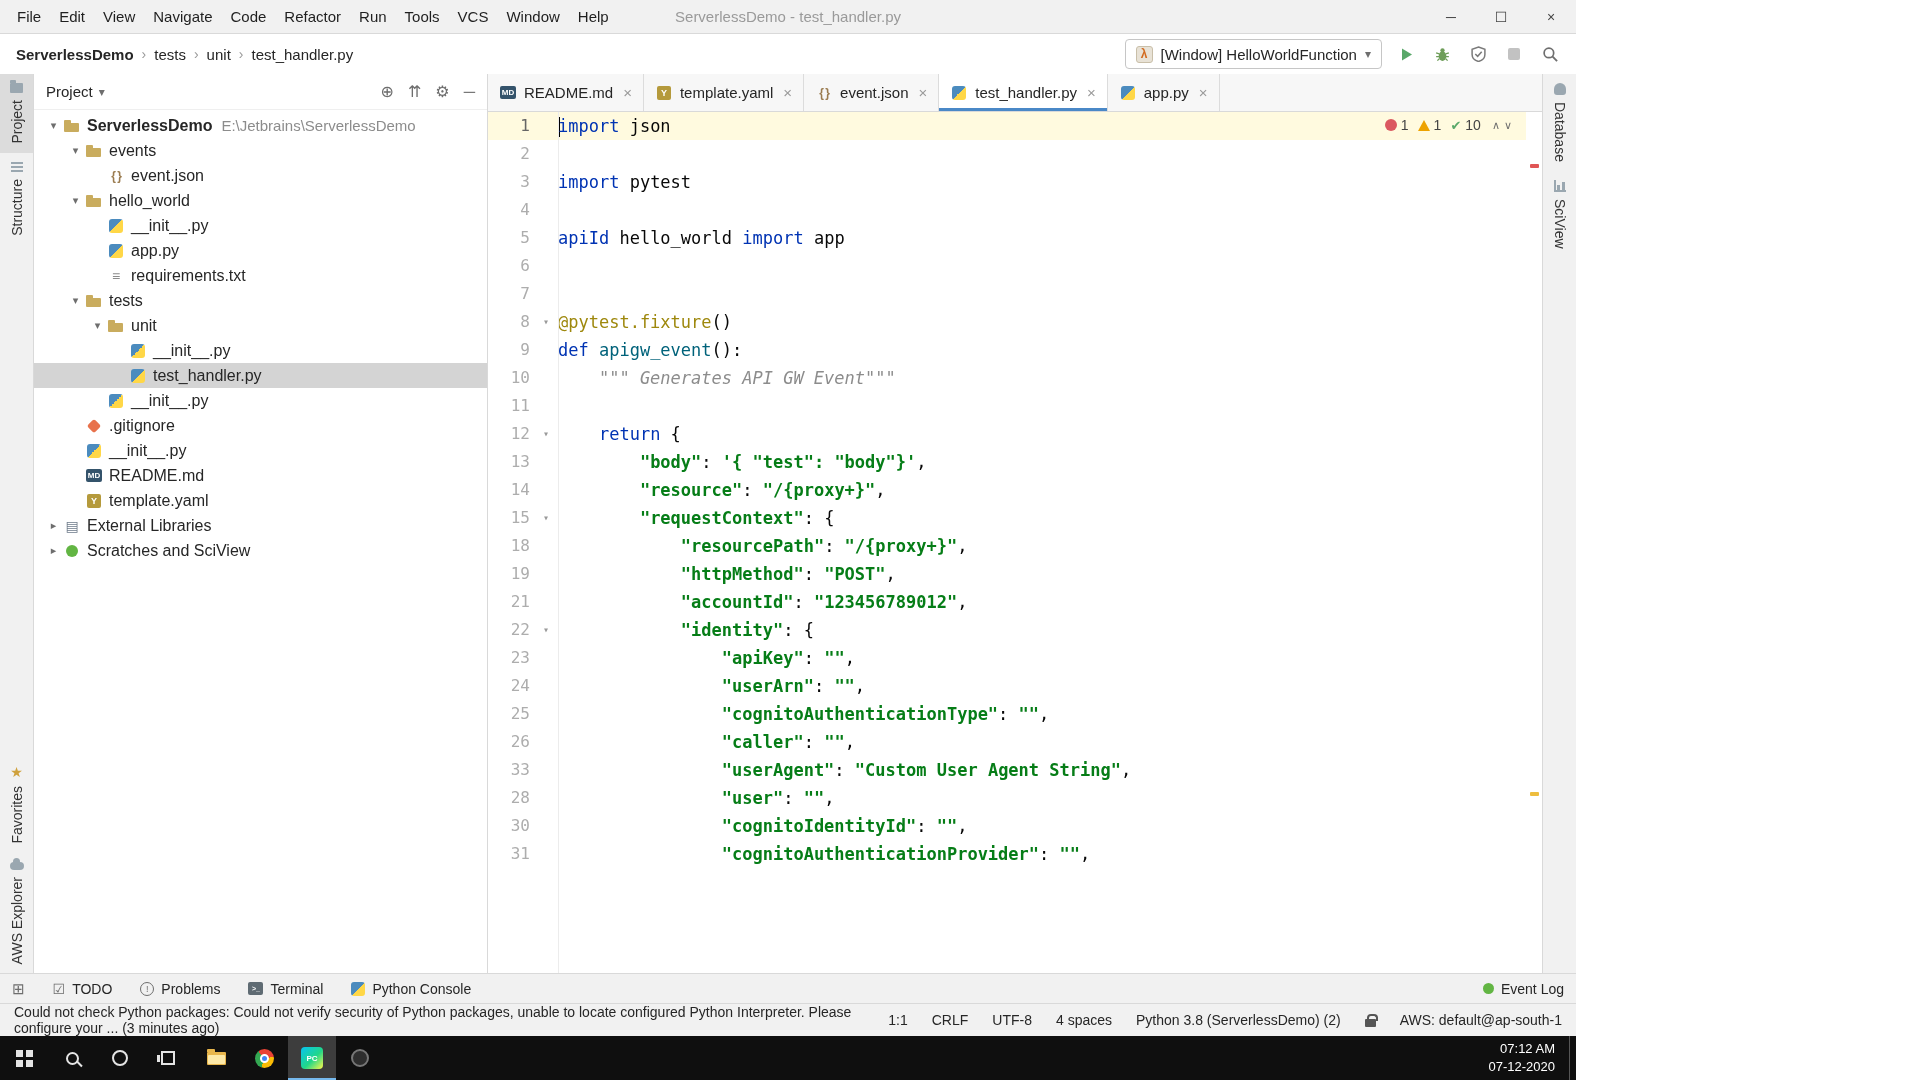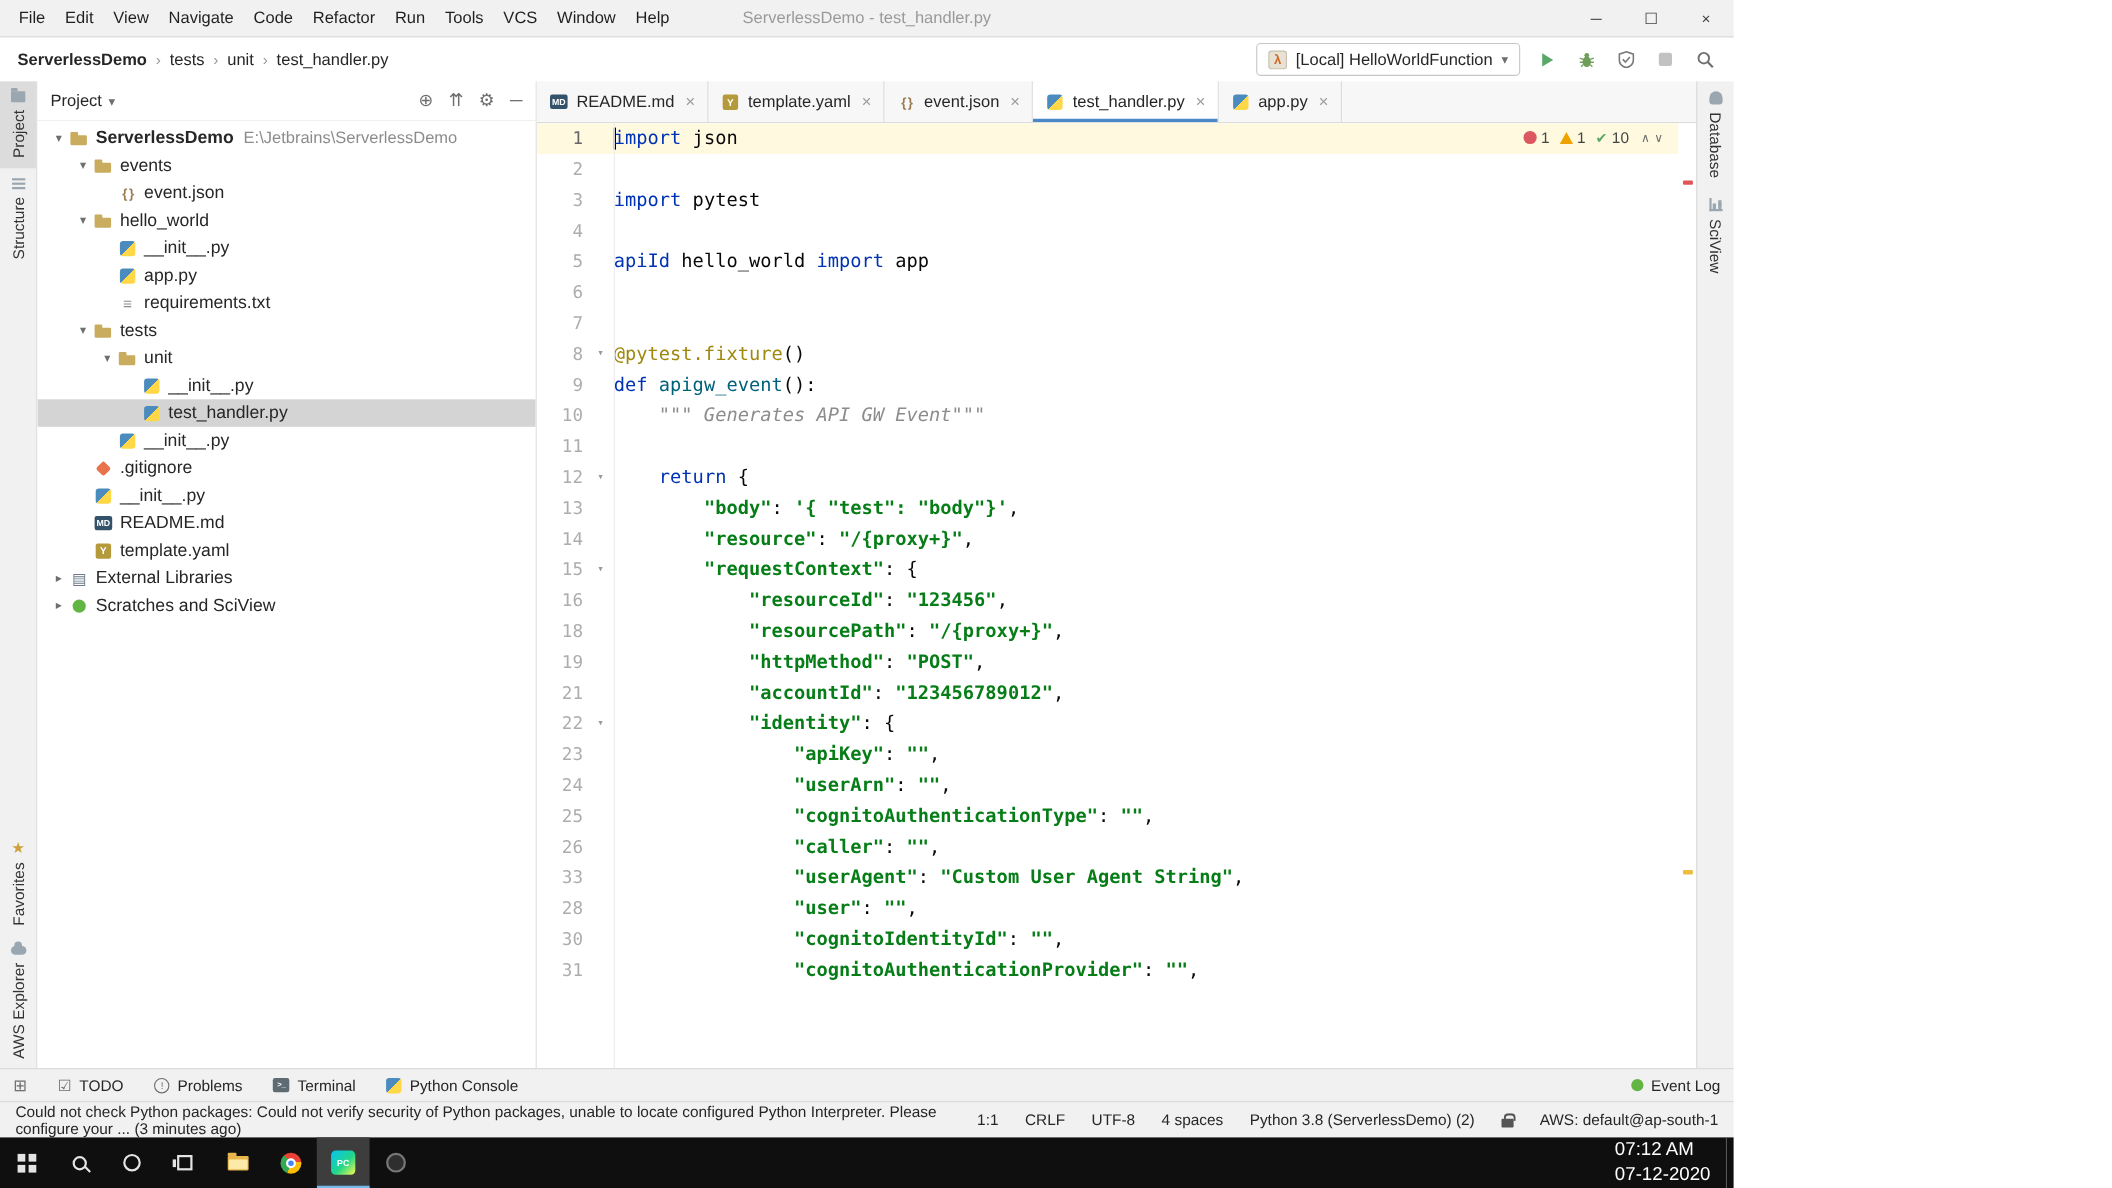--- a/index.html
+++ b/index.html
@@ -142,21 +142,21 @@
   .tb-cortana{width:16px;height:16px;border:2px solid #e4e4e4;border-radius:50%;}
   .tb-taskview{width:14px;height:14px;border:2px solid #e4e4e4;position:relative;}
   .tb-taskview::before{content:"";position:absolute;left:-6px;top:2px;width:3px;height:7px;background:#e4e4e4;}
   .tb-explorer{width:19px;height:13px;background:#e8b64c;border-radius:1px;position:relative;}
   .tb-explorer::before{content:"";position:absolute;top:-3px;left:0;width:8px;height:3px;background:#e8b64c;border-radius:1px 1px 0 0;}
   .tb-explorer::after{content:"";position:absolute;left:1px;top:3px;width:17px;height:9px;background:#fde9a8;border-radius:1px;}
   .tb-chrome{width:19px;height:19px;border-radius:50%;background:conic-gradient(from -40deg,#ea4335 0 120deg,#fbbc05 120deg 240deg,#34a853 240deg 360deg);position:relative;}
   .tb-chrome::after{content:"";position:absolute;inset:5px;background:#4285f4;border:2px solid #fff;border-radius:50%;}
   .tb-pycharm{width:22px;height:22px;border-radius:4px;background:linear-gradient(135deg,#07c3f2,#21d789 55%,#fcf84a);display:flex;align-items:center;justify-content:center;font-size:8px;font-weight:bold;color:#fff;}
   .tb-media{width:18px;height:18px;border-radius:50%;background:#2e2e2e;border:2px solid #777;}
-  .tb-clock{margin-left:auto;display:flex;flex-direction:column;justify-content:center;padding:0 14px;font-size:17px;line-height:1.35;color:#fff;}
+  .tb-clock{margin-left:auto;display:flex;flex-direction:column;justify-content:center;align-items:flex-end;padding:0 14px;font-size:13px;line-height:1.35;color:#fff;}
   .tb-desk{width:7px;border-left:1px solid #555;}
 </style>
 </head>
 <body>
 
 <div class="app">
 
   <div class="titlebar">
     <div class="menubar" id="menubar">
         <div class="menu-item">File</div>
@@ -185,21 +185,21 @@
         <span class="crumb-sep">›</span>
         <span class="crumb">tests</span>
         <span class="crumb-sep">›</span>
         <span class="crumb">unit</span>
         <span class="crumb-sep">›</span>
         <span class="crumb">test_handler.py</span>
       </div>
     <div class="nav-right">
       <div class="run-config">
         <span class="rc-icon">λ</span>
-        <span>[Local] HelloWorldFunction</span>
+        <span>[Window] HelloWorldFunction</span>
         <span class="rc-arrow">▾</span>
       </div>
       <span class="nav-icon">
         <svg width="15" height="15" viewBox="0 0 15 15">
             <path d="M3 1.5 L13 7.5 L3 13.5 Z" fill="#59a869"></path>
           </svg>
       </span>
       <span class="nav-icon">
         <svg width="17" height="17" viewBox="0 0 16 16">
             <ellipse cx="8" cy="9.5" rx="3.6" ry="4.6" fill="#6e9e59"></ellipse>
@@ -452,25 +452,20 @@
             </div>
             <div class="code-line">
               <span class="ln">14</span>
               <span class="fold"></span>
               <span class="src"><span class="tok-pl">        </span><span class="tok-str">"resource"</span><span class="tok-pl">: </span><span class="tok-str">"/{proxy+}"</span><span class="tok-pl">,</span></span>
             </div>
             <div class="code-line">
               <span class="ln">15</span>
               <span class="fold">▾</span>
               <span class="src"><span class="tok-pl">        </span><span class="tok-str">"requestContext"</span><span class="tok-pl">: {</span></span>
-            </div>
-            <div class="code-line">
-              <span class="ln">16</span>
-              <span class="fold"></span>
-              <span class="src"><span class="tok-pl">            </span><span class="tok-str">"resourceId"</span><span class="tok-pl">: </span><span class="tok-str">"123456"</span><span class="tok-pl">,</span></span>
             </div>
             <div class="code-line">
               <span class="ln">18</span>
               <span class="fold"></span>
               <span class="src"><span class="tok-pl">            </span><span class="tok-str">"resourcePath"</span><span class="tok-pl">: </span><span class="tok-str">"/{proxy+}"</span><span class="tok-pl">,</span></span>
             </div>
             <div class="code-line">
               <span class="ln">19</span>
               <span class="fold"></span>
               <span class="src"><span class="tok-pl">            </span><span class="tok-str">"httpMethod"</span><span class="tok-pl">: </span><span class="tok-str">"POST"</span><span class="tok-pl">,</span></span>

